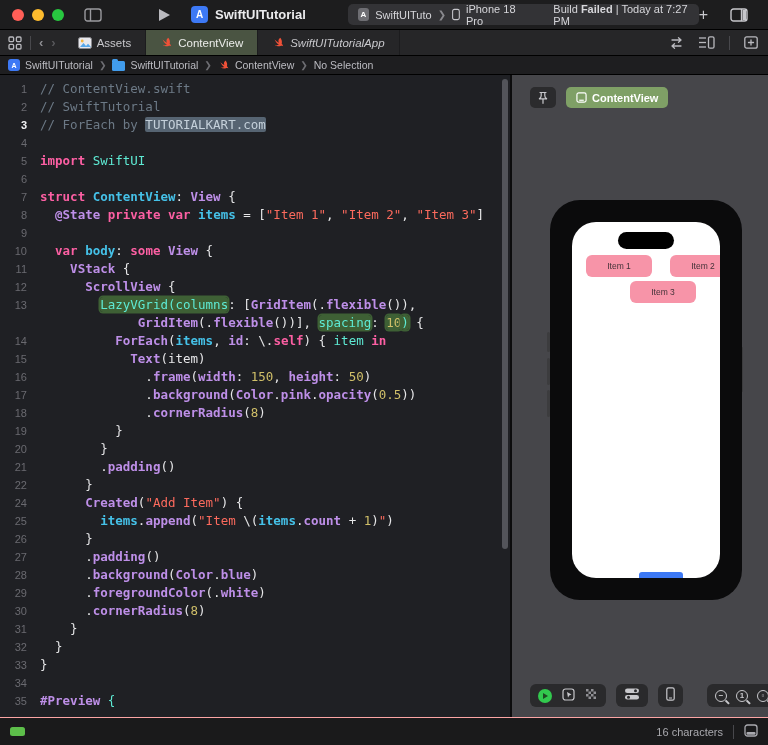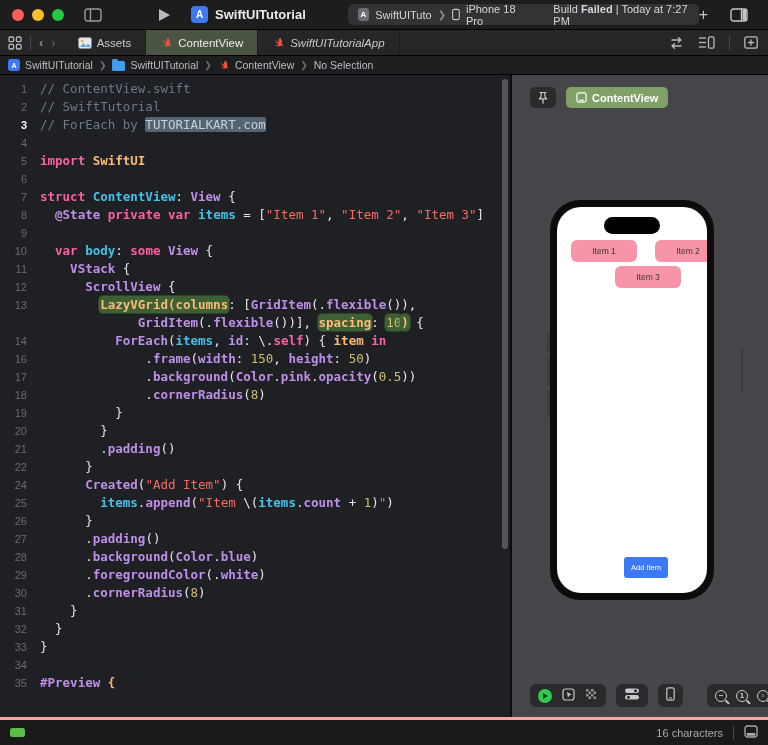--- a/index.html
+++ b/index.html
@@ -62,36 +62,36 @@
   .editor { width:512px; flex:none; background:#1f2024; position:relative; overflow:hidden;
     border-right:2px solid #0c0c0d; }
   #code { padding-top:5px; font-family:"DejaVu Sans Mono", monospace; font-size:12.5px; }
   .code-line { display:flex; height:18px; line-height:18px; white-space:pre; }
   .gutter { width:40px; flex:none; text-align:right; padding-right:13px; color:#6a6a70;
     font-size:11px; font-family:"Liberation Sans", sans-serif; }
   .gutter.cur { color:#f2f2f4; font-weight:bold; }
   .code-text { flex:1; }
   .tok-c{color:#6c7986} .tok-k{color:#fc5fa3;font-weight:bold} .tok-t{color:#be8fe8;font-weight:bold}
   .tok-d{color:#45c1e8;font-weight:bold} .tok-s{color:#fc6a5d} .tok-n{color:#d0bf69}
-  .tok-p{color:#e6e6e8} .tok-pb{color:#fdba74;font-weight:bold}
+  .tok-p{color:#e6e6e8} .tok-pb{color:#5eead4;font-weight:normal}
   .hl-find{background:#3e6035;border-radius:3px;box-shadow:0 0 0 1.5px #3e6035}
   .hl-sel{background:#566472;border-radius:2px;color:#c4d0da}
   .scroll-thumb { position:absolute; right:2px; top:4px; width:6px; height:470px;
     background:#53545a; border-radius:3px; }
 
   
   .canvas { flex:1; background:#46464a; position:relative; }
   .pin-btn { position:absolute; left:18px; top:12px; width:26px; height:21px; background:#2b2b2d;
     border-radius:5px; display:flex; align-items:center; justify-content:center; }
   .preview-pill { position:absolute; left:54px; top:12px; height:21px; background:#7fa066;
     border-radius:5px; display:flex; align-items:center; gap:5px; padding:0 10px;
     color:#fff; font-size:11px; font-weight:bold; }
 
-  .device { position:absolute; left:38px; top:125px; width:164px; height:400px;
-    background:#0b0b0c; border-radius:30px; padding:7px; }
+  .device { position:absolute; left:38px; top:125px; width:192px; height:400px;
+    background:#0b0b0c; border-radius:30px; padding:22px; }
   .screen { width:100%; height:100%; background:#fff; border-radius:24px; position:relative; overflow:hidden; }
   .dyn-island { position:absolute; top:10px; left:50%; transform:translateX(-50%);
     width:56px; height:17px; background:#000; border-radius:9px; }
   .pv-item { position:absolute; width:66px; height:22px; background:#f794a8; border-radius:6px;
     color:#433238; font-size:8.5px; display:flex; align-items:center; justify-content:center; }
   .pv-add { position:absolute; left:67px; top:350px; width:44px; height:21px; background:#3d79f5;
     border-radius:3px; color:#fff; font-size:7.5px; display:flex; align-items:center; justify-content:center; }
   .hw-btn { position:absolute; width:2.5px; background:#3c3c3e; border-radius:2px; }
 
   .canvas-controls { position:absolute; left:18px; bottom:10px; display:flex; align-items:center; gap:10px; }
@@ -102,21 +102,21 @@
     display:flex; align-items:center; justify-content:center; }
   .play-circle i { width:0; height:0; border-left:5px solid #1d4a22; border-top:3.5px solid transparent;
     border-bottom:3.5px solid transparent; margin-left:1px; }
   .mag { width:12px; height:12px; border:1.5px solid #c8c8cc; border-radius:50%; position:relative;
     display:flex; align-items:center; justify-content:center; }
   .mag::after { content:""; position:absolute; width:4.5px; height:1.6px; background:#c8c8cc;
     bottom:-2px; right:-3px; transform:rotate(45deg); }
   .mag i { font-style:normal; color:#c8c8cc; font-size:8px; line-height:1; font-weight:bold; }
 
   
-  .statusbar { height:28px; flex:none; background:#1a1a1b; border-top:3px solid #fca5a5;
+  .statusbar { height:28px; flex:none; background:#1a1a1b; border-top:1px solid #fca5a5;
     display:flex; align-items:center; padding:0 10px; }
   .run-pill { width:15px; height:9px; background:#5dbe4a; border-radius:2.5px; }
   .sb-right { margin-left:auto; display:flex; align-items:center; gap:10px; color:#a9a9ae; font-size:11px; }
 </style>
 </head>
 <body>
 
 <div class="window">
 
   <div class="titlebar">
@@ -264,20 +264,21 @@
           <div class="code-line"><span class="gutter">6</span><span class="code-text"></span></div>
           <div class="code-line"><span class="gutter">7</span><span class="code-text"><span class="tok-k">struct</span><span class="tok-p"> </span><span class="tok-d">ContentView</span><span class="tok-p">: </span><span class="tok-t">View</span><span class="tok-p"> {</span></span></div>
           <div class="code-line"><span class="gutter">8</span><span class="code-text"><span class="tok-p">  </span><span class="tok-t">@State</span><span class="tok-p"> </span><span class="tok-k">private</span><span class="tok-p"> </span><span class="tok-k">var</span><span class="tok-p"> </span><span class="tok-d">items</span><span class="tok-p"> = [</span><span class="tok-s">"Item 1"</span><span class="tok-p">, </span><span class="tok-s">"Item 2"</span><span class="tok-p">, </span><span class="tok-s">"Item 3"</span><span class="tok-p">]</span></span></div>
           <div class="code-line"><span class="gutter">9</span><span class="code-text"></span></div>
           <div class="code-line"><span class="gutter">10</span><span class="code-text"><span class="tok-p">  </span><span class="tok-k">var</span><span class="tok-p"> </span><span class="tok-d">body</span><span class="tok-p">: </span><span class="tok-k">some</span><span class="tok-p"> </span><span class="tok-t">View</span><span class="tok-p"> {</span></span></div>
           <div class="code-line"><span class="gutter">11</span><span class="code-text"><span class="tok-p">    </span><span class="tok-t">VStack</span><span class="tok-p"> {</span></span></div>
           <div class="code-line"><span class="gutter">12</span><span class="code-text"><span class="tok-p">      </span><span class="tok-t">ScrollView</span><span class="tok-p"> {</span></span></div>
           <div class="code-line"><span class="gutter">13</span><span class="code-text"><span class="tok-p">        </span><span class="tok-pb hl-find">LazyVGrid(columns</span><span class="tok-p">: [</span><span class="tok-t">GridItem</span><span class="tok-p">(.</span><span class="tok-t">flexible</span><span class="tok-p">()),</span></span></div>
           <div class="code-line"><span class="gutter"></span><span class="code-text"><span class="tok-p">             </span><span class="tok-t">GridItem</span><span class="tok-p">(.</span><span class="tok-t">flexible</span><span class="tok-p">())], </span><span class="tok-pb hl-find">spacing</span><span class="tok-p">: </span><span class="tok-n hl-find">10</span><span class="tok-pb hl-find">)</span><span class="tok-p"> {</span></span></div>
           <div class="code-line"><span class="gutter">14</span><span class="code-text"><span class="tok-p">          </span><span class="tok-t">ForEach</span><span class="tok-p">(</span><span class="tok-d">items</span><span class="tok-p">, </span><span class="tok-t">id</span><span class="tok-p">: </span><span class="tok-p">\.</span><span class="tok-k">self</span><span class="tok-p">) { </span><span class="tok-pb">item</span><span class="tok-p"> </span><span class="tok-k">in</span></span></div>
+          <div class="code-line"><span class="gutter">15</span><span class="code-text"><span class="tok-p">            </span><span class="tok-t">Text</span><span class="tok-p">(item)</span></span></div>
           <div class="code-line"><span class="gutter">16</span><span class="code-text"><span class="tok-p">              .</span><span class="tok-t">frame</span><span class="tok-p">(</span><span class="tok-t">width</span><span class="tok-p">: </span><span class="tok-n">150</span><span class="tok-p">, </span><span class="tok-t">height</span><span class="tok-p">: </span><span class="tok-n">50</span><span class="tok-p">)</span></span></div>
           <div class="code-line"><span class="gutter">17</span><span class="code-text"><span class="tok-p">              .</span><span class="tok-t">background</span><span class="tok-p">(</span><span class="tok-t">Color</span><span class="tok-p">.</span><span class="tok-t">pink</span><span class="tok-p">.</span><span class="tok-t">opacity</span><span class="tok-p">(</span><span class="tok-n">0.5</span><span class="tok-p">))</span></span></div>
           <div class="code-line"><span class="gutter">18</span><span class="code-text"><span class="tok-p">              .</span><span class="tok-t">cornerRadius</span><span class="tok-p">(</span><span class="tok-n">8</span><span class="tok-p">)</span></span></div>
           <div class="code-line"><span class="gutter">19</span><span class="code-text"><span class="tok-p">          }</span></span></div>
           <div class="code-line"><span class="gutter">20</span><span class="code-text"><span class="tok-p">        }</span></span></div>
           <div class="code-line"><span class="gutter">21</span><span class="code-text"><span class="tok-p">        .</span><span class="tok-t">padding</span><span class="tok-p">()</span></span></div>
           <div class="code-line"><span class="gutter">22</span><span class="code-text"><span class="tok-p">      }</span></span></div>
           <div class="code-line"><span class="gutter">24</span><span class="code-text"><span class="tok-p">      </span><span class="tok-t">Created</span><span class="tok-p">(</span><span class="tok-s">"Add Item"</span><span class="tok-p">) {</span></span></div>
           <div class="code-line"><span class="gutter">25</span><span class="code-text"><span class="tok-p">        </span><span class="tok-d">items</span><span class="tok-p">.</span><span class="tok-t">append</span><span class="tok-p">(</span><span class="tok-s">"Item </span><span class="tok-p">\(</span><span class="tok-d">items</span><span class="tok-p">.</span><span class="tok-t">count</span><span class="tok-p"> + </span><span class="tok-n">1</span><span class="tok-p">)</span><span class="tok-s">"</span><span class="tok-p">)</span></span></div>
           <div class="code-line"><span class="gutter">26</span><span class="code-text"><span class="tok-p">      }</span></span></div>

